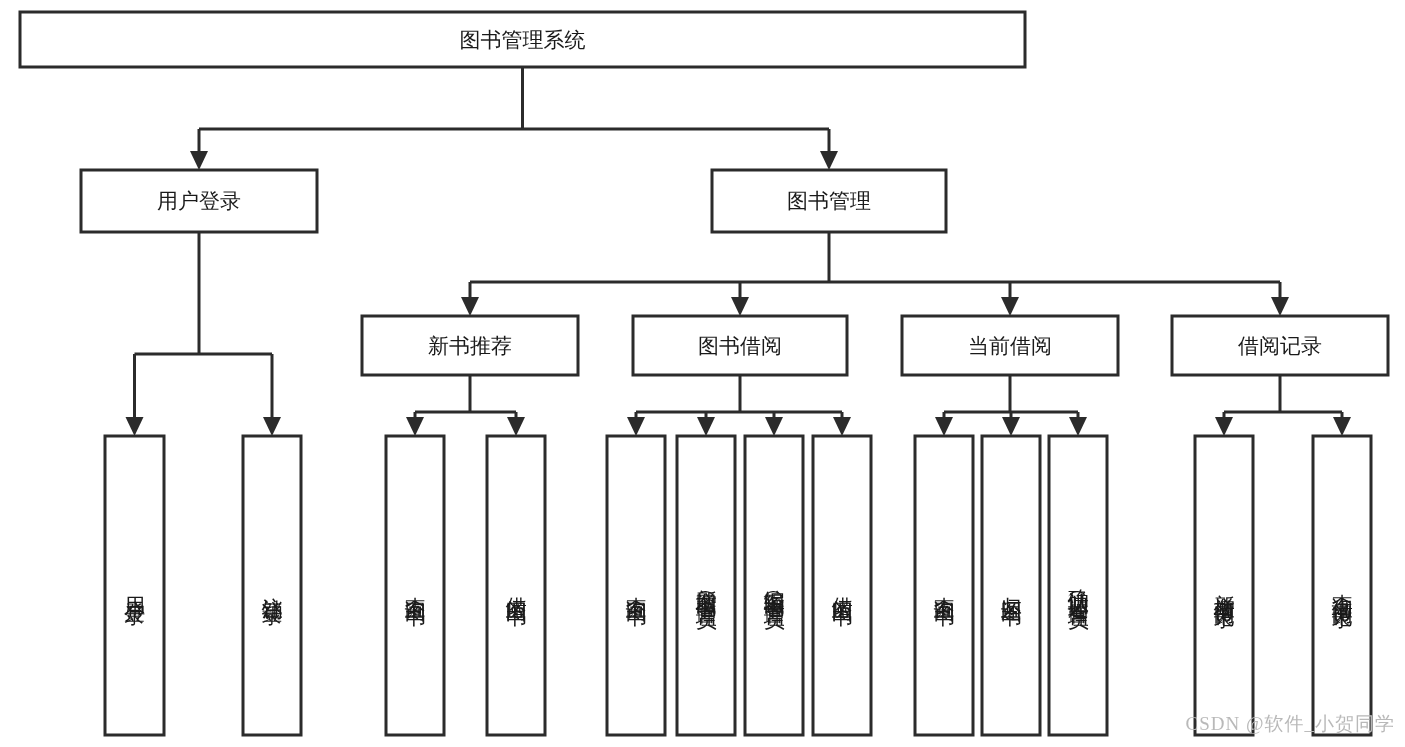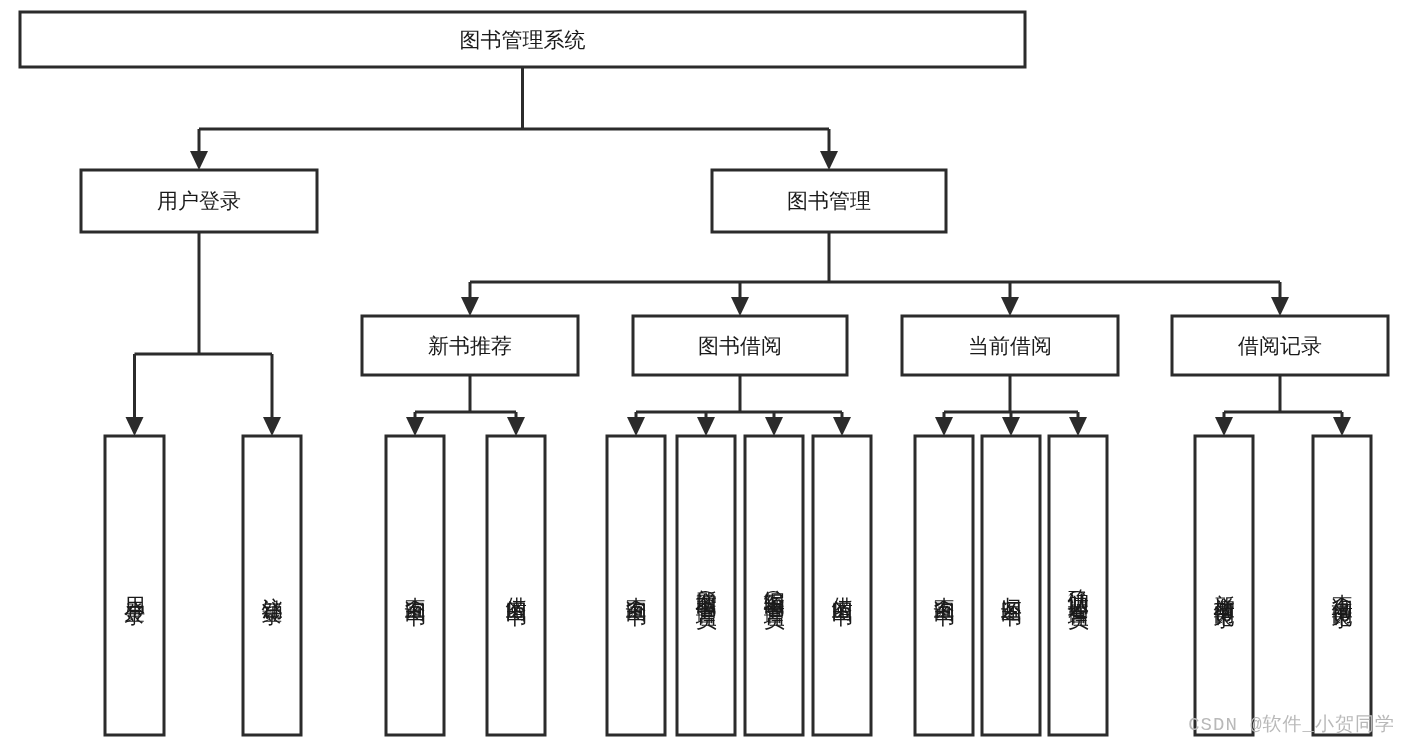--- a/index.html
+++ b/index.html
@@ -65,21 +65,21 @@
     font-size: 21px;
     line-height: 1.25;
     letter-spacing: 3px;
     color: #1a1a1a;
     white-space: nowrap;
   }
   .watermark {
     position: absolute;
     right: 10px;
     bottom: 10px;
-    font-family: Liberation Mono, monospace;
+    font-family: Liberation Serif, serif;
     font-size: 19px;
     color: #b9b9b9;
     letter-spacing: 1px;
     white-space: nowrap;
     pointer-events: none;
   }
 </style>
 </head>
 <body>
 

